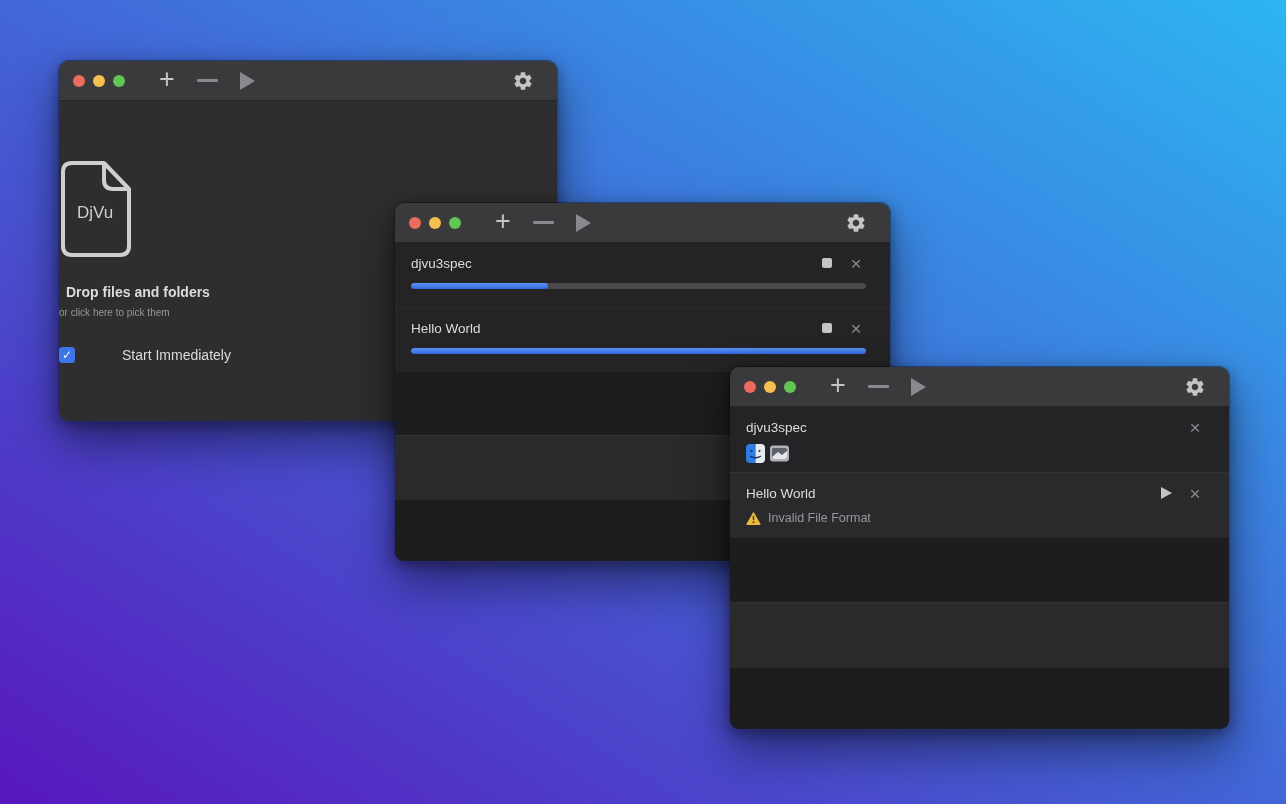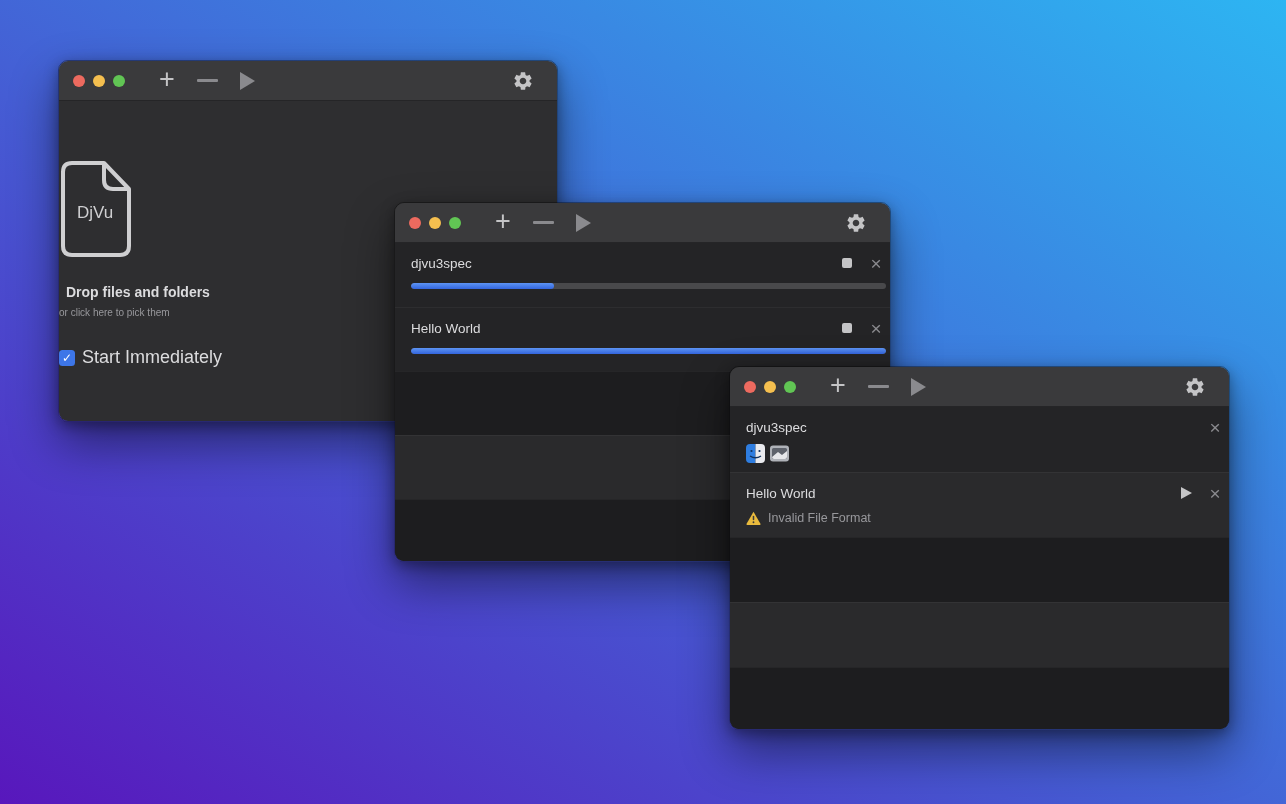--- a/index.html
+++ b/index.html
@@ -38,25 +38,25 @@
     display:flex; flex-direction:column; align-items:flex-start; cursor:pointer; }
   .doc-icon { margin-top:59px; }
   .doc-icon svg { display:block; }
   .drop-title { margin-top:26px; font-size:14px; font-weight:bold; color:var(--text-primary);margin-left:7px; }
   .drop-sub { margin-top:7px; font-size:10px; color:var(--text-secondary); }
   .checkbox-row { margin-top:29px; display:flex; align-items:center; gap:7px; cursor:pointer; }
   .checkbox { width:16px; height:16px; border-radius:3.5px; background:var(--accent-blue);
     display:flex; align-items:center; justify-content:center; }
   .checkbox .check { display:none; color:#fff; font-size:12px; font-weight:bold; line-height:1; }
   .checkbox.checked .check { display:block; }
-  .checkbox-label { font-size:18px; color:var(--text-primary); }
+  .checkbox-label { font-size:14px; color:var(--text-primary);margin-left:40px; }
 
   
   .list { display:flex; flex-direction:column; background:var(--row-alt-dark); height:calc(100% - 40px); }
-  .row { height:64px; padding:10px 4px 0 16px; position:relative; flex:0 0 auto; }
+  .row { height:64px; padding:10px 24px 0 16px; position:relative; flex:0 0 auto; }
   .win3 .row { height:65px; }
   .row + .row { border-top:1px solid rgba(255,255,255,.045); }
   .row-base  { background:var(--row-base); }
   .row-light { background:var(--row-alt-light); }
   .row-dark  { background:var(--row-alt-dark); }
   .row-head { display:flex; align-items:center; height:20px; }
   .row-title { font-size:13.5px; color:var(--text-primary); }
   .row-controls { margin-left:auto; display:flex; align-items:center; gap:9px; }
   .icon-btn { background:none; border:none; width:20px; height:20px;
     display:flex; align-items:center; justify-content:center; cursor:pointer; }

